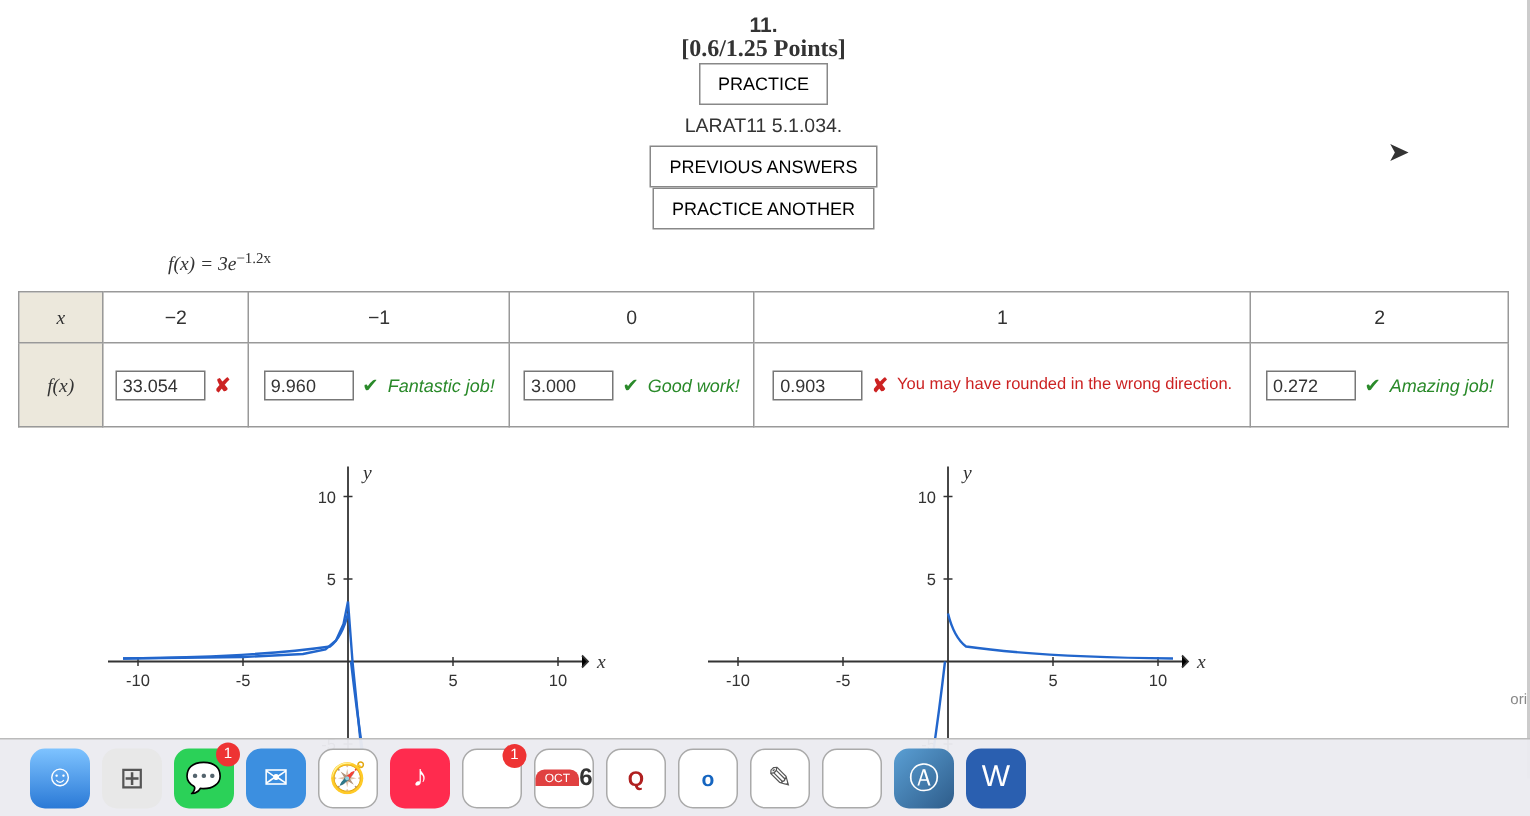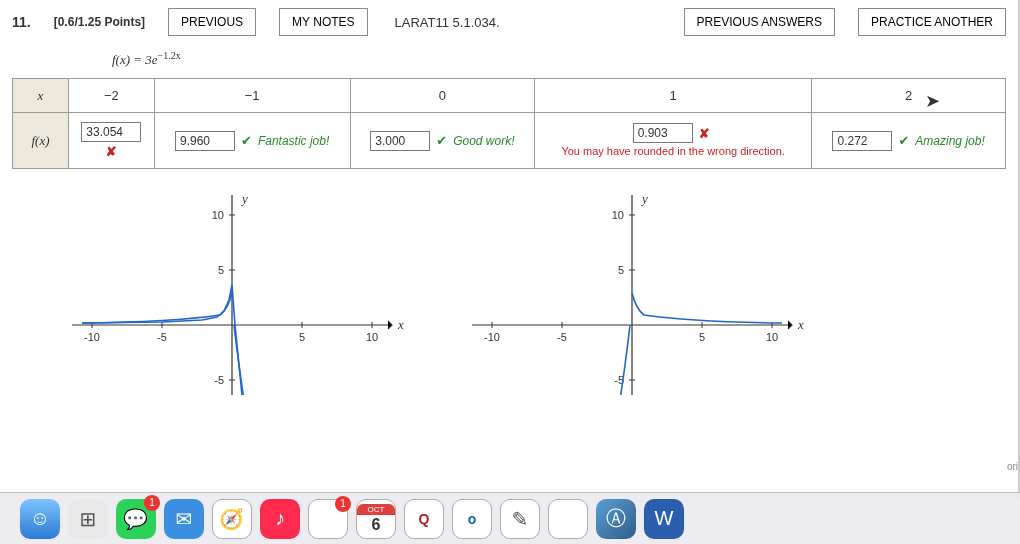--- a/index.html
+++ b/index.html
@@ -15,25 +15,26 @@
     }
     .page {
       background: #fff;
       padding: 8px 12px;
       min-height: 500px;
       border-right: 2px solid #ccc;
     }
     .topbar {
       display: flex;
       align-items: center;
-      gap: 23px;
+      gap: 0;
       margin-bottom: 10px;
+      flex-direction: column;
     }
     .qnum { font-weight: bold; font-size: 14px; }
-    .points { font-weight: bold; font-size: 12px; }
+    .points { font-weight: bold; font-size: 16px; font-family: Liberation Serif, serif; }
     .btn {
       border: 1px solid #888;
       background: #fff;
       padding: 6px 12px;
       font-size: 12px;
       cursor: pointer;
     }
     .qref { font-weight: normal; padding: 6px 4px; }
     .spacer { flex: 1; }
     .instruct { padding: 4px 0 4px 30px; font-size: 13px; }
@@ -73,21 +74,21 @@
       padding: 2px 4px;
       width: 60px;
       display: inline-block;
       text-align: left;
       font-size: 12px;
     }
     .chk { color: #2a8a2a; font-size: 13px; padding: 0 4px; }
     .bad { color: #c22; font-size: 13px; padding: 0 4px; font-weight: bold; }
     .fb { color: #2a8a2a; font-size: 12px; font-style: italic; }
     .fbbad { color: #c22; font-size: 11px; line-height: 1.2; display: block; }
-    .stackcell { display: inline-flex; flex-direction: column; align-items: center; gap: 2px; }
+    .stackcell { display: inline-flex; flex-direction: row; align-items: center; gap: 2px; }
     .rowcell { display: inline-flex; align-items: center; gap: 2px; }
     .sketch { padding: 4px 0 4px 30px; font-size: 13px; }
     .graphs {
       display: flex;
       gap: 40px;
       padding-left: 40px;
       padding-top: 4px;
     }
     .graph { position: relative; width: 360px; height: 210px; }
     .graph svg { display: block; }
@@ -114,40 +115,39 @@
       font-size: 20px; color: #fff;
       position: relative;
     }
     .dock .app.finder { background: linear-gradient(#7ec3ff,#2a79d6); }
     .dock .app.lpad { background: #e8e8e8; color:#555; }
     .dock .app.msgs { background: #2bd158; position:relative;}
     .dock .app.mail { background: #3c8fe0; }
     .dock .app.safari { background: #fff; color:#2a79d6; border:1px solid #aaa;}
     .dock .app.music { background: #ff2b4e; }
     .dock .app.photos { background: #fff; border:1px solid #aaa; }
-    .dock .app.cal { background: #fff; color:#333; border:1px solid #aaa; flex-direction:column; font-size:9px; }
+    .dock .app.cal { background: #fff; color:#333; border:1px solid #aaa; flex-direction:row; font-size:9px; }
     .dock .app.cal .m { background:#e04040; color:#fff; width:100%; text-align:center; border-radius:6px 6px 0 0; font-size:8px; padding:1px 0;}
     .dock .app.cal .d { font-size:16px; font-weight:bold; padding-top:1px;}
     .dock .app.word { background:#2a5fb0; }
     .dock .app.outlook { background:#fff; color:#1565c0; border:1px solid #aaa; font-weight:bold; font-size:14px;}
     .dock .app.notes { background:#fff; color:#555; border:1px solid #aaa;}
     .dock .app.chrome { background:#fff; border:1px solid #aaa; }
     .dock .app.asst { background:linear-gradient(135deg,#5a9fd4,#2e5c8a); }
     .badge { position:absolute; top:-4px; right:-4px; background:#e33; color:#fff; border-radius:50%; width:16px; height:16px; font-size:10px; display:flex; align-items:center; justify-content:center;}
     .sidetxt { position:absolute; right:2px; bottom:72px; font-size:10px; color:#888; writing-mode:horizontal-tb;}
   </style>
 </head>
 <body>
 
 <div class="page">
   <div class="topbar">
     <span class="qnum">11.</span>
     <span class="points">[0.6/1.25 Points]</span>
-    <button class="btn">PREVIOUS</button>
-    <button class="btn">MY NOTES</button>
+    <button class="btn">PRACTICE</button>
     <span class="qref">LARAT11 5.1.034.</span>
     <span class="spacer"></span>
     <button class="btn">PREVIOUS ANSWERS</button>
     <button class="btn">PRACTICE ANOTHER</button>
   </div>
 
   <div class="formula">
     <span>f(x) = 3e</span><sup>−1.2x</sup>
   </div>
 

